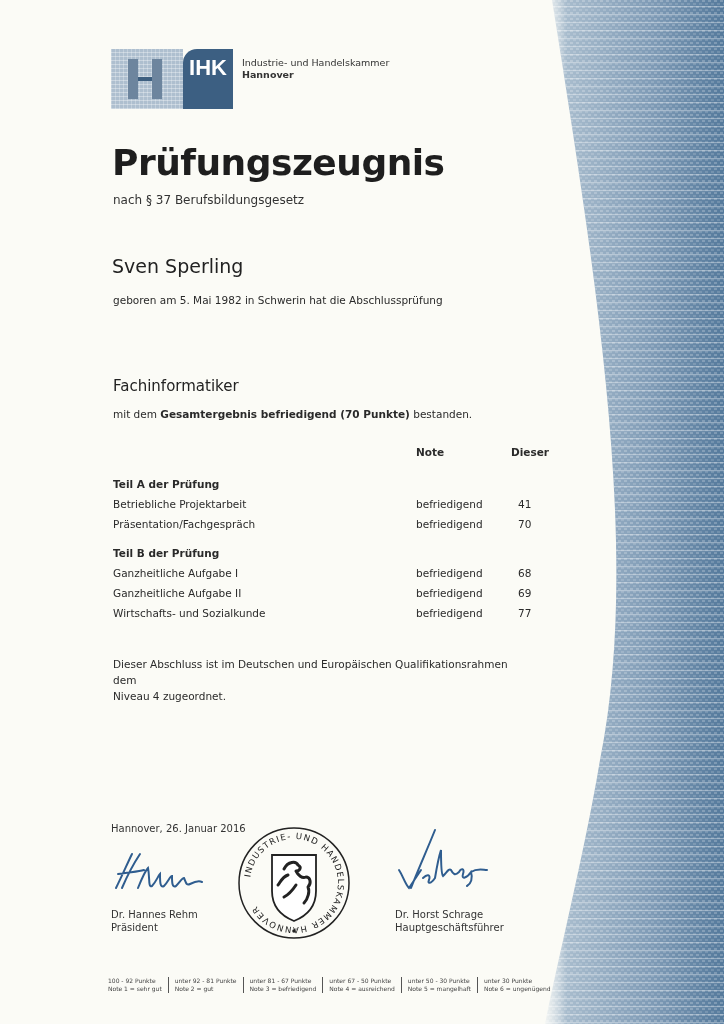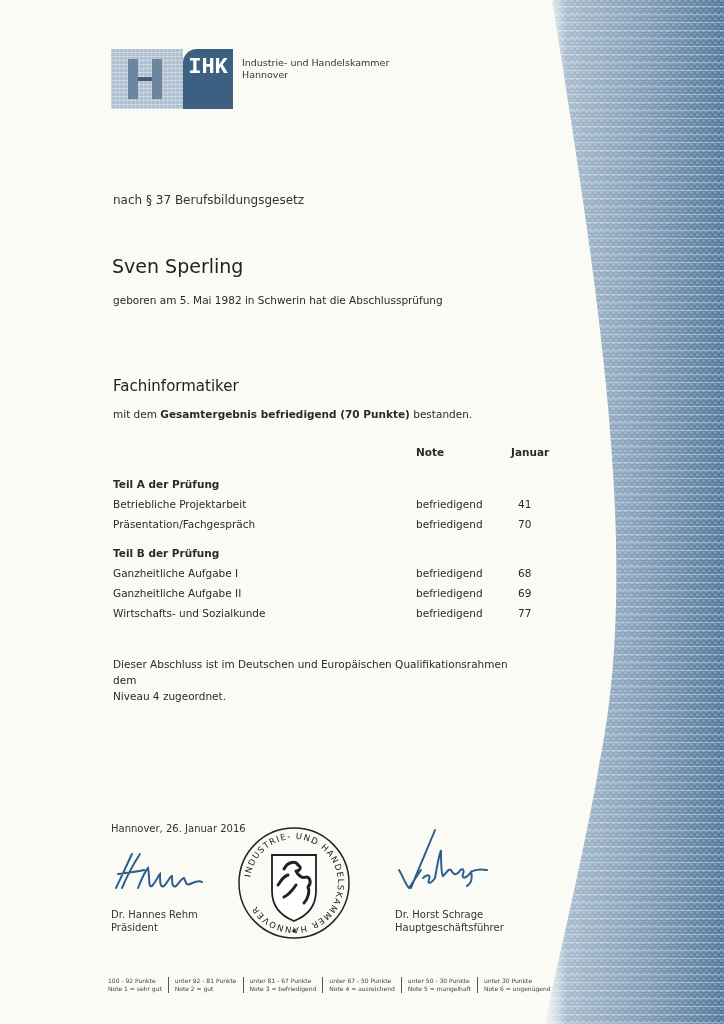--- a/index.html
+++ b/index.html
@@ -21,26 +21,26 @@
       background:
         repeating-linear-gradient(0deg, rgba(255,255,255,0.35) 0 1px, transparent 1px 4px),
         repeating-linear-gradient(90deg, rgba(255,255,255,0.25) 0 1px, transparent 1px 4px),
         #aebfcf;
     }
     .logo-left .hbar-l { position: absolute; left: 17px; top: 10px; width: 10px; height: 40px; background: #6d859e; }
     .logo-left .hbar-r { position: absolute; left: 41px; top: 10px; width: 10px; height: 40px; background: #6d859e; }
     .logo-left .hbar-m { position: absolute; left: 27px; top: 28px; width: 14px; height: 4px; background: #3d5f80; }
     .logo-right {
       width: 50px; height: 60px; background: #3c5f82; color: #fff;
-      font-family: Liberation Mono, monospace; font-weight: bold; font-size: 22px;
+      font-family: Liberation Sans, sans-serif; font-weight: bold; font-size: 22px;
       display: flex; align-items: flex-start; justify-content: center; padding-top: 6px; box-sizing: border-box;
       border-radius: 14px 0 0 0;
     }
     .logo-text { position: absolute; left: 242px; top: 57px; font-size: 9.5px; line-height: 12px; color: #333; }
-    .logo-text .city { font-weight: normal; }
+    .logo-text .city { font-weight: bold; }
 
     .title { position: absolute; left: 112px; top: 142px; font-size: 36px; font-weight: bold; color: #1e1e1e; letter-spacing: -0.5px; margin: 0; }
     .subtitle { position: absolute; left: 113px; top: 193px; font-size: 12px; color: #333; }
 
     .name { position: absolute; left: 112px; top: 255px; font-size: 19px; color: #222; }
     .birth { position: absolute; left: 113px; top: 293px; font-size: 10.5px; line-height: 15px; color: #2a2a2a; }
 
     .profession { position: absolute; left: 113px; top: 345px; font-size: 15px; color: #222; margin-top: 32px; }
     .specialty { position: absolute; left: 113px; top: 377px; font-size: 15px; color: #222; }
     .result { position: absolute; left: 113px; top: 408px; font-size: 10.5px; color: #2a2a2a; }
@@ -102,32 +102,33 @@
         <span class="hbar-r"></span>
         <span class="hbar-m"></span>
     </div>
     <div class="logo-right">IHK</div>
   </div>
   <div class="logo-text">
     <div>Industrie- und Handelskammer</div>
     <div class="city">Hannover</div>
   </div>
 
+  <h1 class="title">Prüfungszeugnis</h1>
   <div class="subtitle">nach § 37 Berufsbildungsgesetz</div>
 
   <div class="name">Sven Sperling</div>
   <div class="birth">
     <div>geboren am 5. Mai 1982 in Schwerin hat die Abschlussprüfung</div>
   </div>
   <div class="profession">Fachinformatiker</div>
   <div class="result"><span>mit dem </span><b>Gesamtergebnis befriedigend (70 Punkte)</b><span> bestanden.</span></div>
 
   <div class="grades">
     <div class="hdr hdr-note">Note</div>
-    <div class="hdr hdr-pkt">Januar</div>
+    <div class="hdr hdr-pkt">Dieser</div>
 
     <div class="section" style="top:32px">Teil A der Prüfung</div>
     <div class="row" style="top:52px">
       <span class="subj">Betriebliche Projektarbeit</span>
       <span class="note">befriedigend</span>
       <span class="pkt">41</span>
     </div>
     <div class="row" style="top:72px">
       <span class="subj">Präsentation/Fachgespräch</span>
       <span class="note">befriedigend</span>

